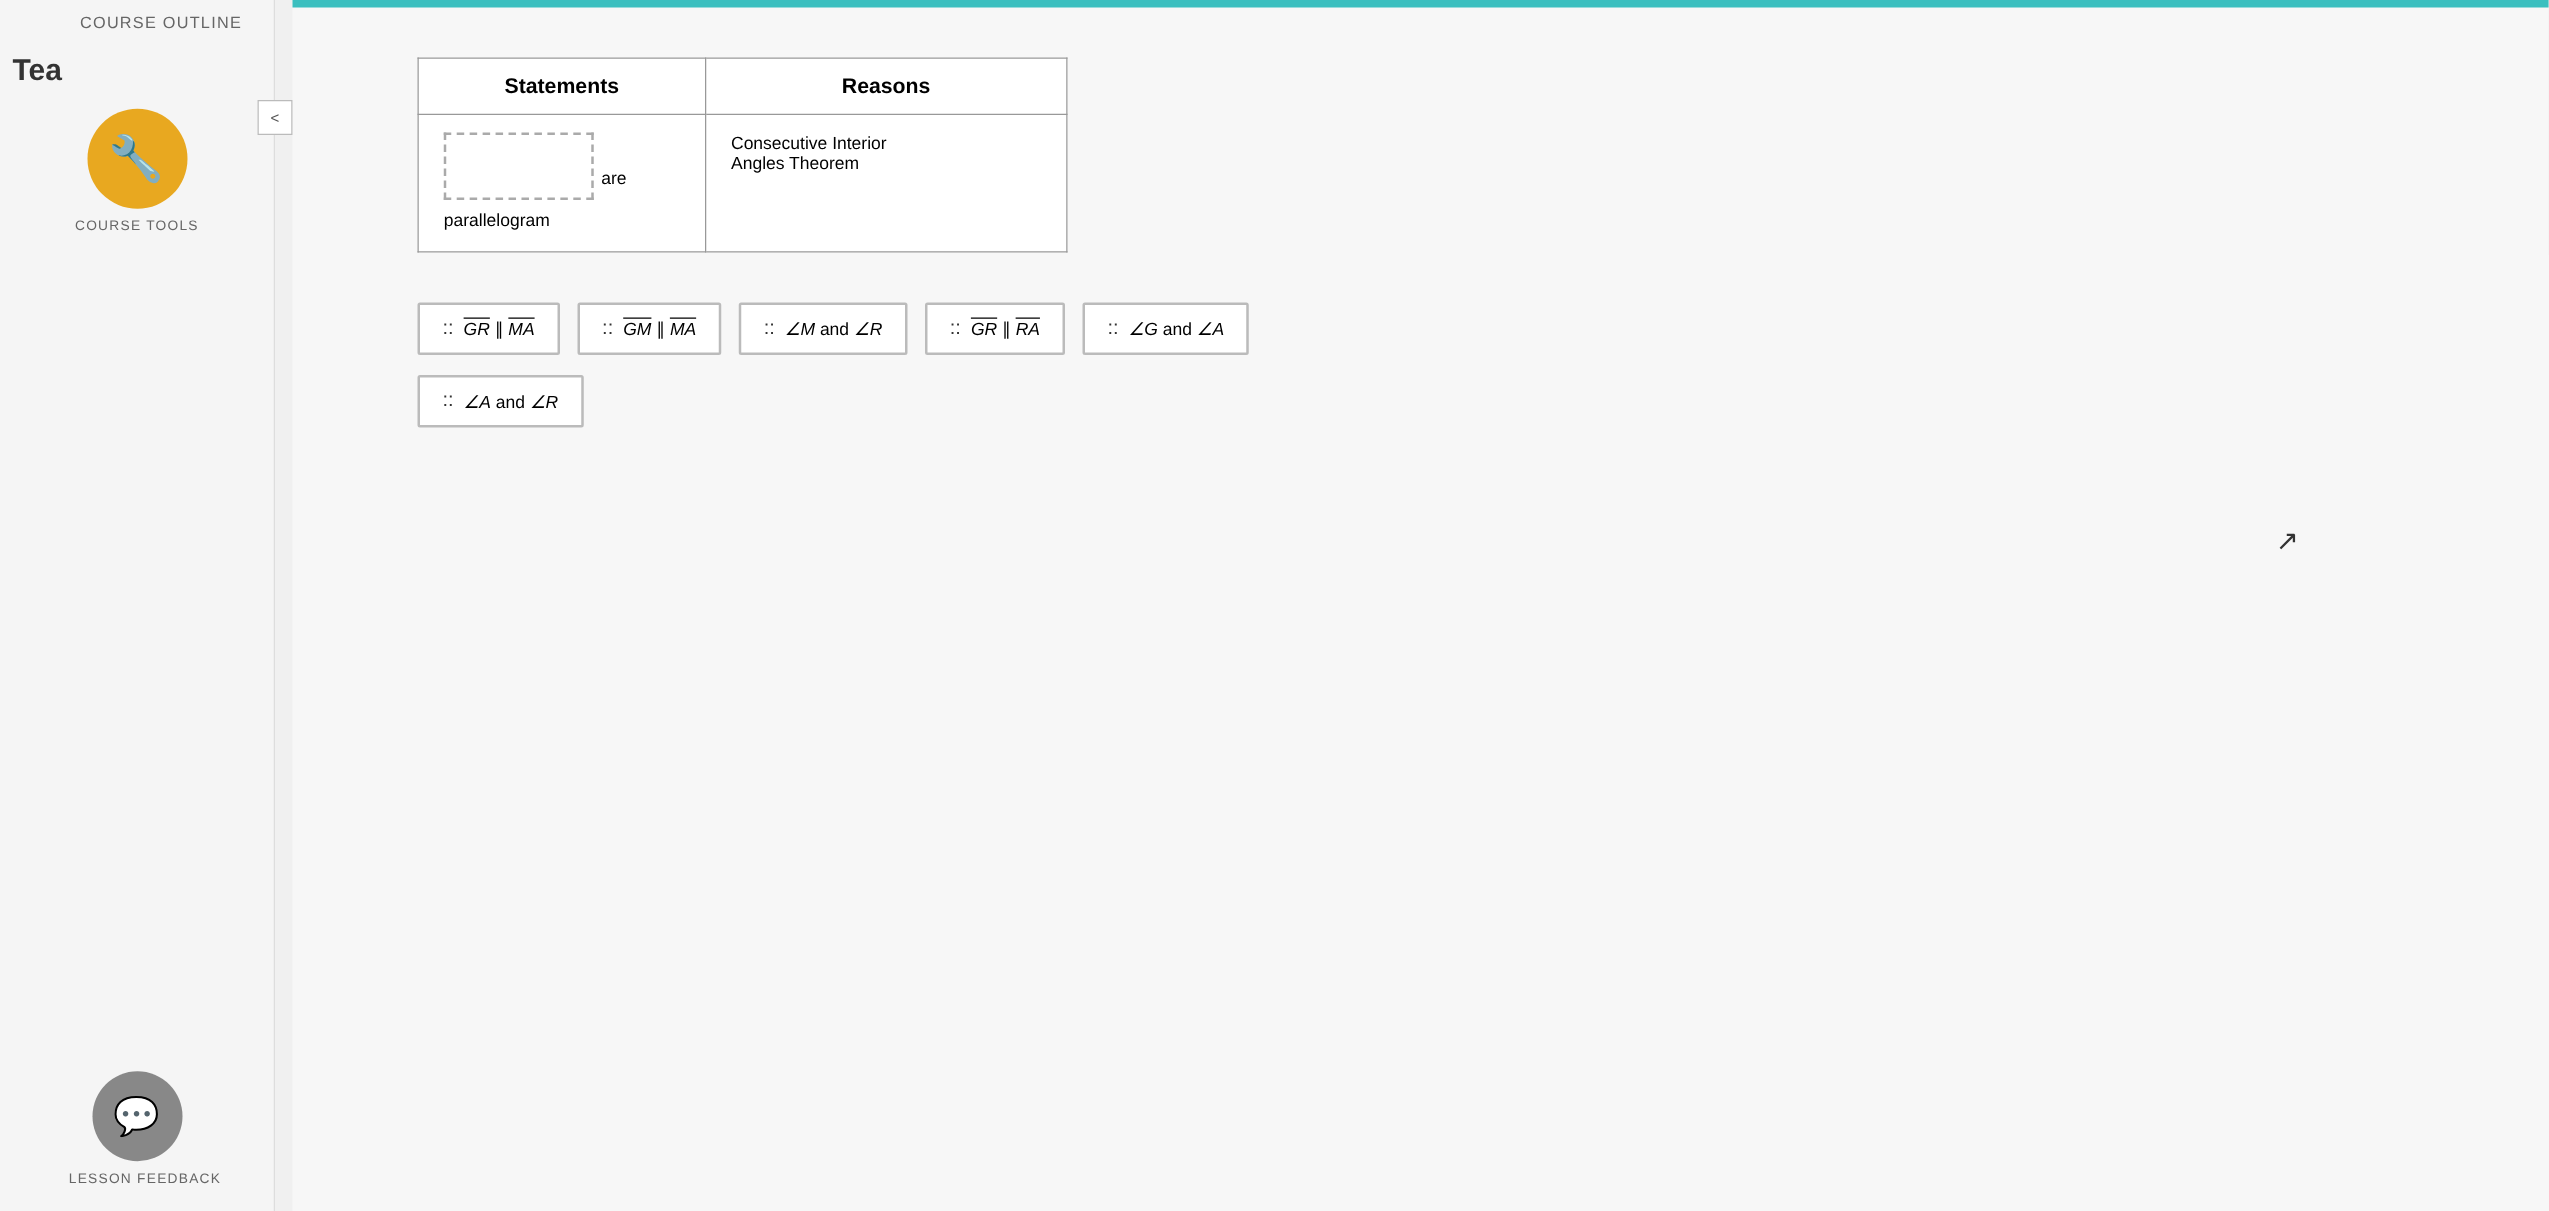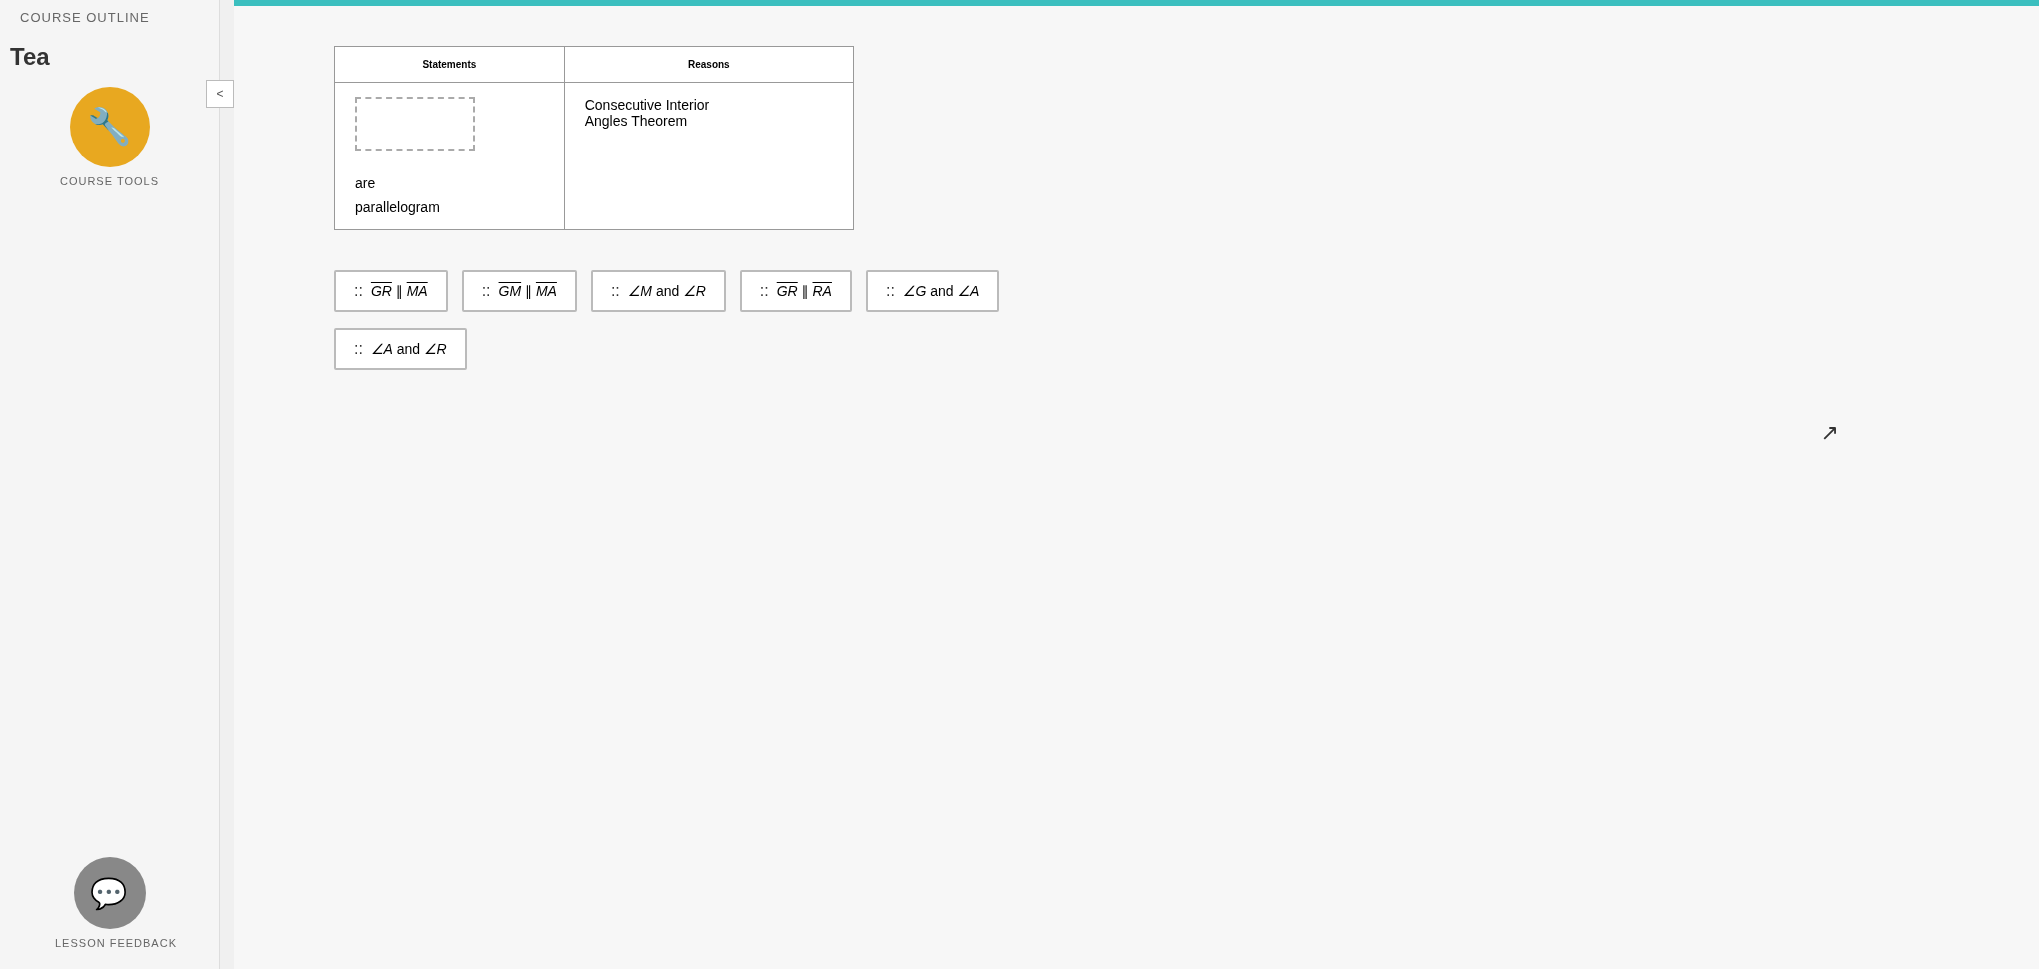--- a/index.html
+++ b/index.html
@@ -24,20 +24,21 @@
       flex-shrink: 0;
     }
     .sidebar-title {
       font-size: 13px;
       color: #666;
       letter-spacing: 1px;
       text-transform: uppercase;
       margin-bottom: 18px;
       align-self: flex-start;
       padding-left: 20px;
+      margin-left: 44px;
     }
     .app-title {
       font-size: 24px;
       font-weight: bold;
       color: #333;
       align-self: flex-start;
       padding-left: 10px;
       margin-bottom: 16px;
     }
     .collapse-btn {
@@ -135,21 +136,21 @@
 
     .proof-table {
       border-collapse: collapse;
       width: 520px;
       background: white;
     }
     .proof-table th {
       border: 1.5px solid #999;
       padding: 12px 20px;
       text-align: center;
-      font-size: 10px;
+      font-size: 17px;
       font-weight: bold;
       background: white;
     }
     .proof-table td {
       border: 1.5px solid #999;
       padding: 14px 20px;
       font-size: 14px;
       vertical-align: top;
       background: white;
       min-height: 80px;
@@ -170,23 +171,22 @@
     .dashed-box-small {
       border: 2px dashed #aaa;
       width: 120px;
       height: 54px;
       display: inline-block;
       vertical-align: middle;
     }
 
     .statement-inline {
       display: flex;
-      align-items: flex-start;
+      align-items: center;
       gap: 6px;
-      flex-direction: column;
     }
     .are-text {
       font-size: 14px;
       margin-top: 18px;
     }
 
     
     .answer-tiles-wrapper {
       margin-top: 40px;
       margin-left: 60px;

